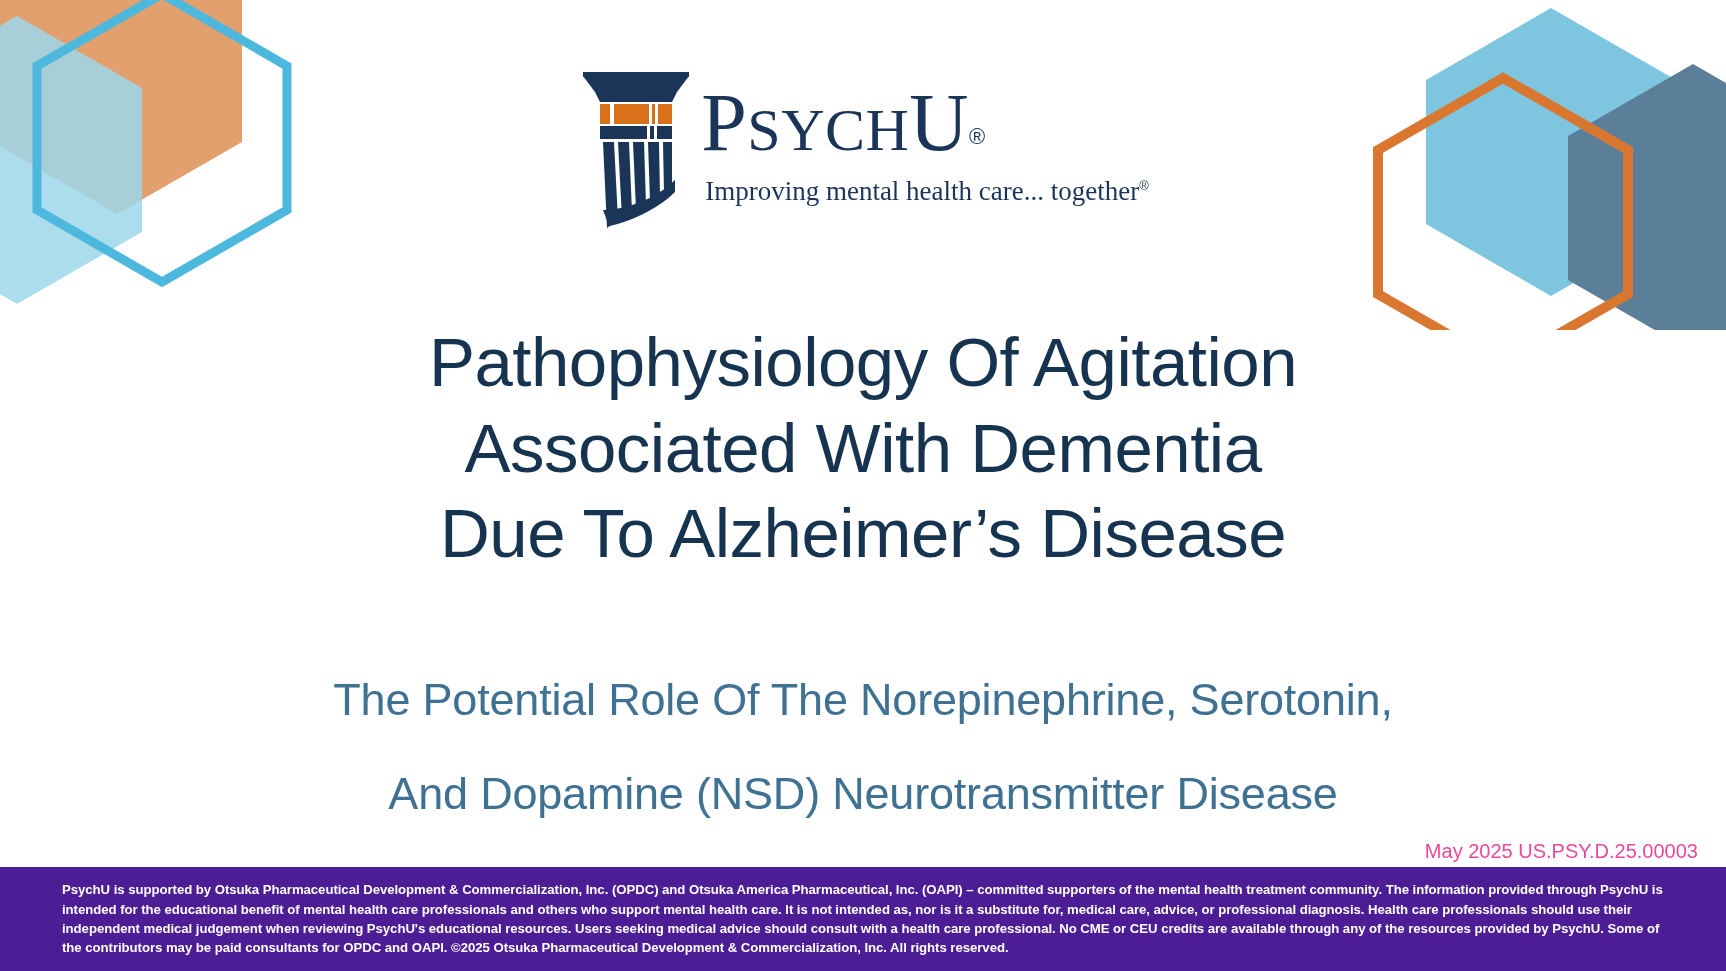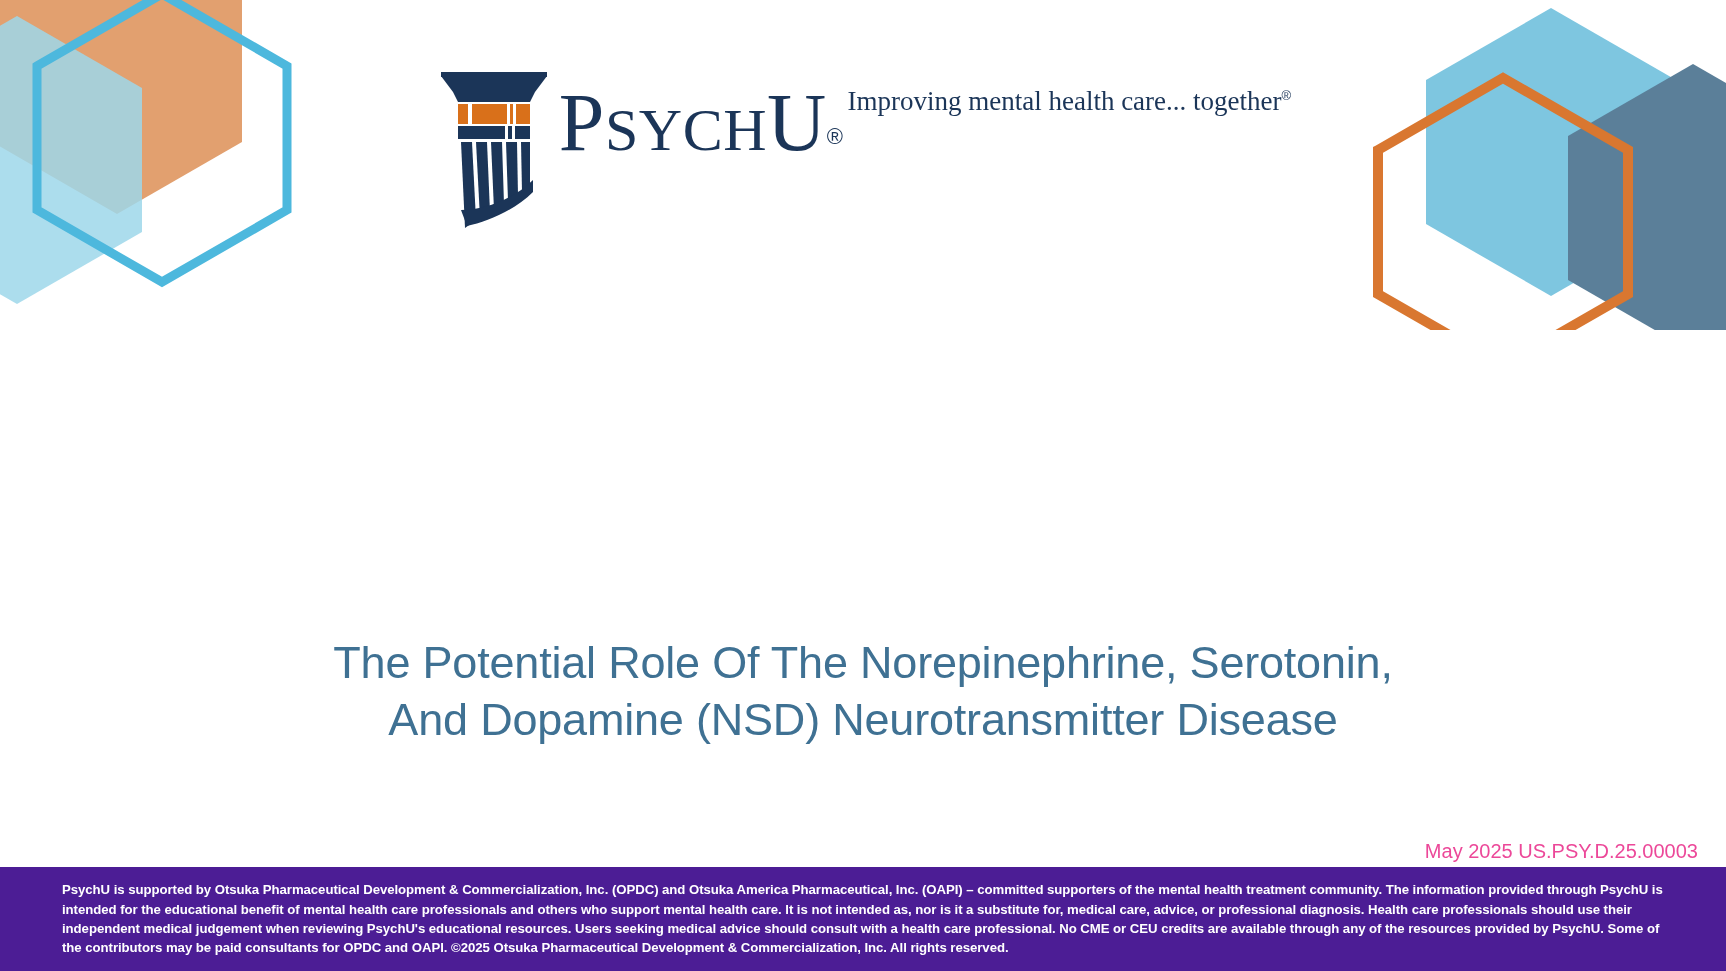--- a/index.html
+++ b/index.html
@@ -30,21 +30,21 @@
     justify-content: center;
   }
   .logo {
     display: flex;
     align-items: flex-start;
     gap: 6px;
   }
   .logo-column { flex: 0 0 auto; }
   .logo-text-block {
     display: flex;
-    flex-direction: row;
+    flex-direction: column;
     align-items: flex-start;
     margin-top: 26px;
   }
   .logo-wordmark {
     font-family: "Liberation Serif", serif;
     color: #1b3558;
     line-height: 0.9;
     letter-spacing: 0.5px;
     white-space: nowrap;
   }
@@ -53,21 +53,21 @@
   .logo-wordmark .cap-u { font-size: 82px; }
   .logo-wordmark .reg {
     font-size: 22px;
     vertical-align: super;
     font-family: "Liberation Sans", sans-serif;
   }
   .logo-tagline {
     font-family: "Liberation Serif", serif;
     font-size: 27px;
     color: #1b3558;
-    margin-top: 0;
+    margin-top: 16px;
     margin-left: 4px;
     white-space: nowrap;
   }
   .logo-tagline .reg-small {
     font-size: 13px;
     vertical-align: super;
     font-family: "Liberation Sans", sans-serif;
   }
 
   
@@ -93,20 +93,21 @@
     text-align: center;
   }
   .subtitle-line {
     font-family: "Liberation Sans", sans-serif;
     font-size: 45px;
     font-weight: 400;
     color: #3f7193;
     line-height: 1.26;
     letter-spacing: -0.2px;
     white-space: nowrap;
+    margin-top: 37px;
   }
 
   
   .meta-code {
     position: absolute;
     right: 28px;
     bottom: 108px;
     font-size: 20px;
     color: #ec4899;
     font-family: "Liberation Sans", sans-serif;
@@ -187,20 +188,25 @@
           <path d="M26,150 C50,150 80,138 98,120 L98,132 C80,150 52,162 32,166 Z" fill="#1b3558"></path>
         </svg>
       </div>
       <div class="logo-text-block">
         <div class="logo-wordmark"><span class="cap-p">P</span><span class="small-caps">SYCH</span><span class="cap-u">U</span><span class="reg">®</span></div>
         <div class="logo-tagline"><span>Improving mental health care... together</span><span class="reg-small">®</span></div>
       </div>
     </div>
   </div>
 
+  <div class="title-block">
+    <div class="title-line">Pathophysiology Of Agitation</div>
+    <div class="title-line">Associated With Dementia</div>
+    <div class="title-line">Due To Alzheimer’s Disease</div>
+  </div>
 
   <div class="subtitle-block">
     <div class="subtitle-line">The Potential Role Of The Norepinephrine, Serotonin,</div>
     <div class="subtitle-line">And Dopamine (NSD) Neurotransmitter Disease</div>
   </div>
 
   <div class="meta-code">May 2025 US.PSY.D.25.00003</div>
 
   <div class="footer">
     <div class="footer-text">PsychU is supported by Otsuka Pharmaceutical Development &amp; Commercialization, Inc. (OPDC) and Otsuka America Pharmaceutical, Inc. (OAPI) – committed supporters of the mental health treatment community. The information provided through PsychU is intended for the educational benefit of mental health care professionals and others who support mental health care. It is not intended as, nor is it a substitute for, medical care, advice, or professional diagnosis. Health care professionals should use their independent medical judgement when reviewing PsychU's educational resources. Users seeking medical advice should consult with a health care professional. No CME or CEU credits are available through any of the resources provided by PsychU. Some of the contributors may be paid consultants for OPDC and OAPI. ©2025 Otsuka Pharmaceutical Development &amp; Commercialization, Inc. All rights reserved.</div>

